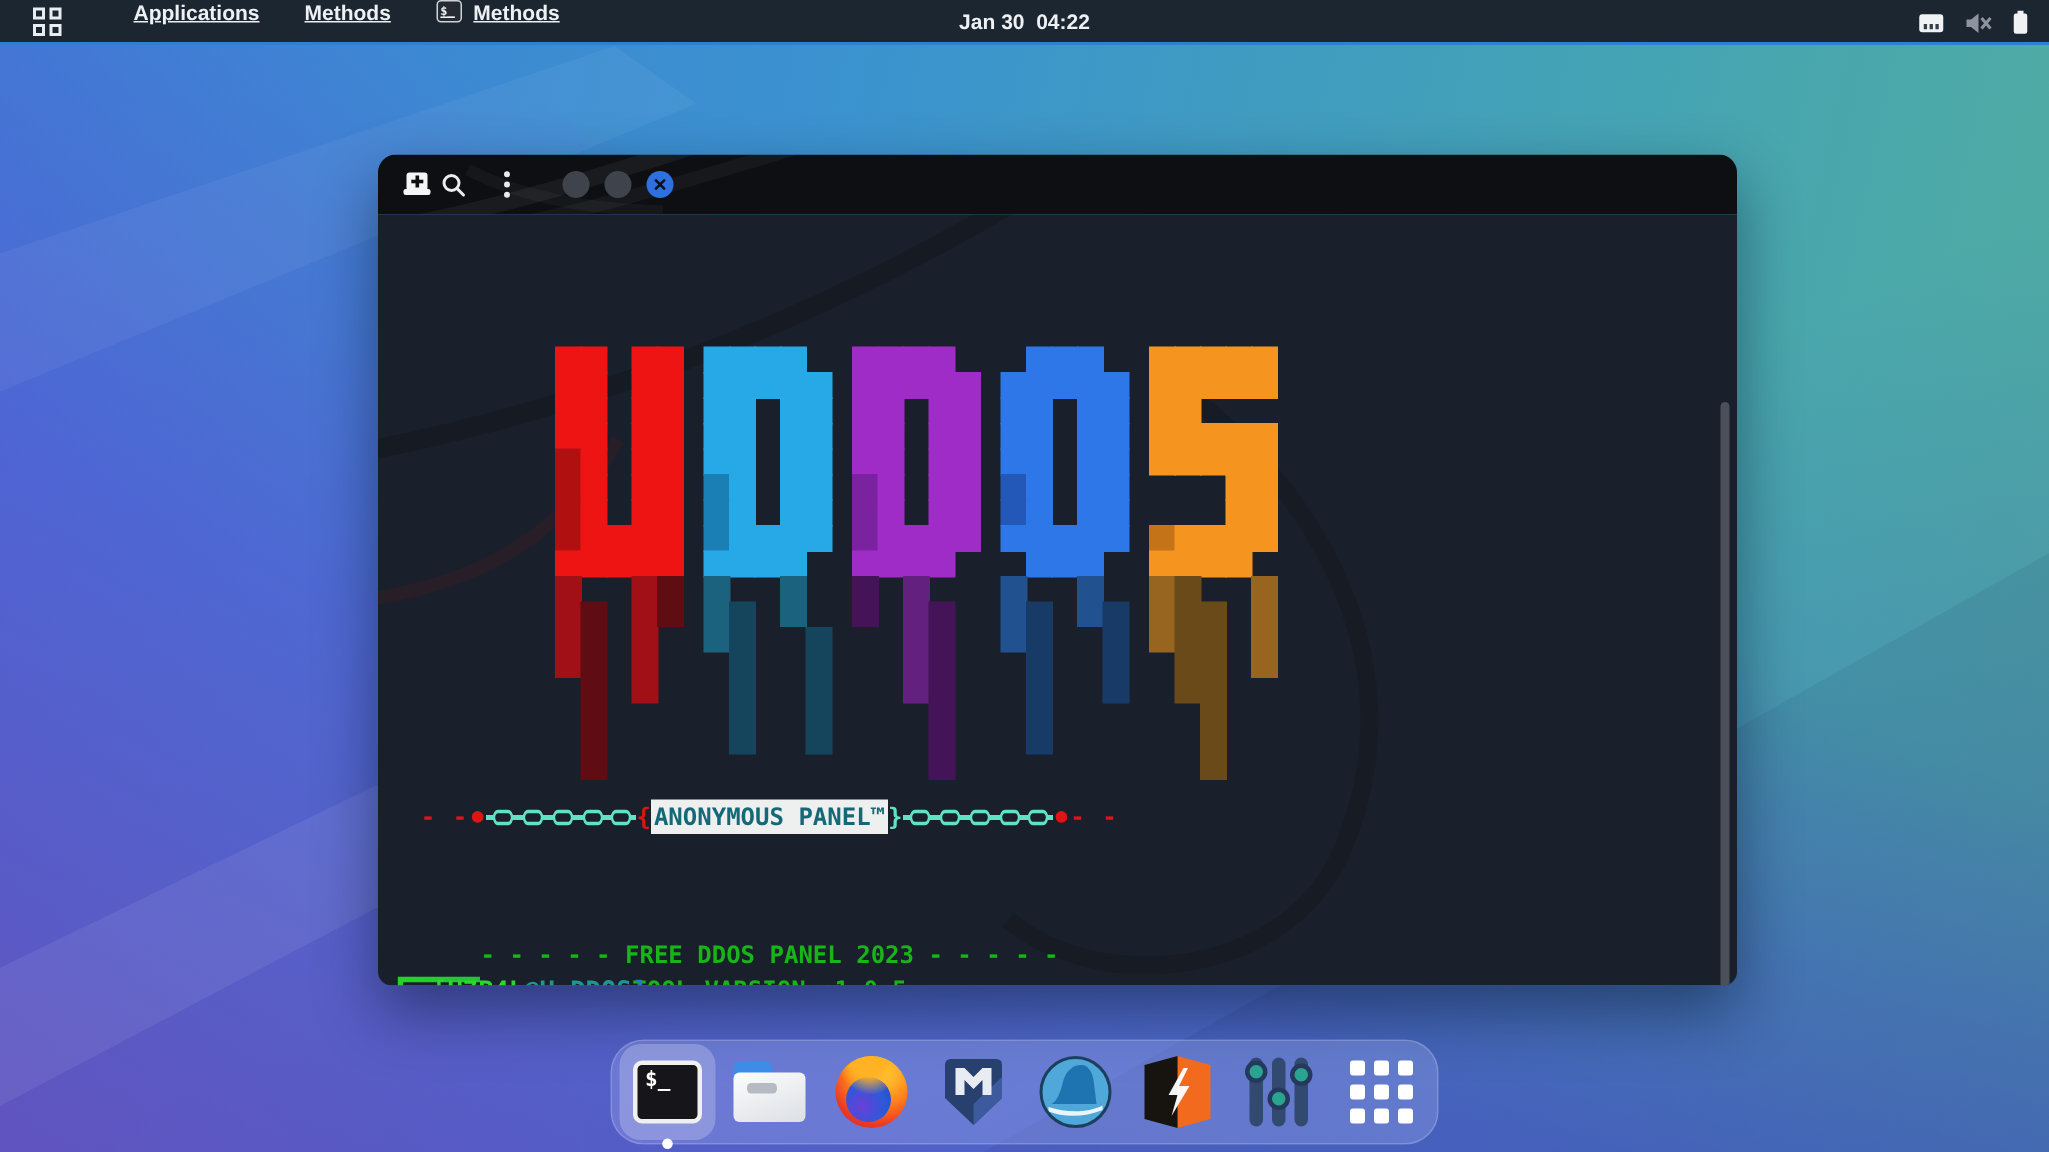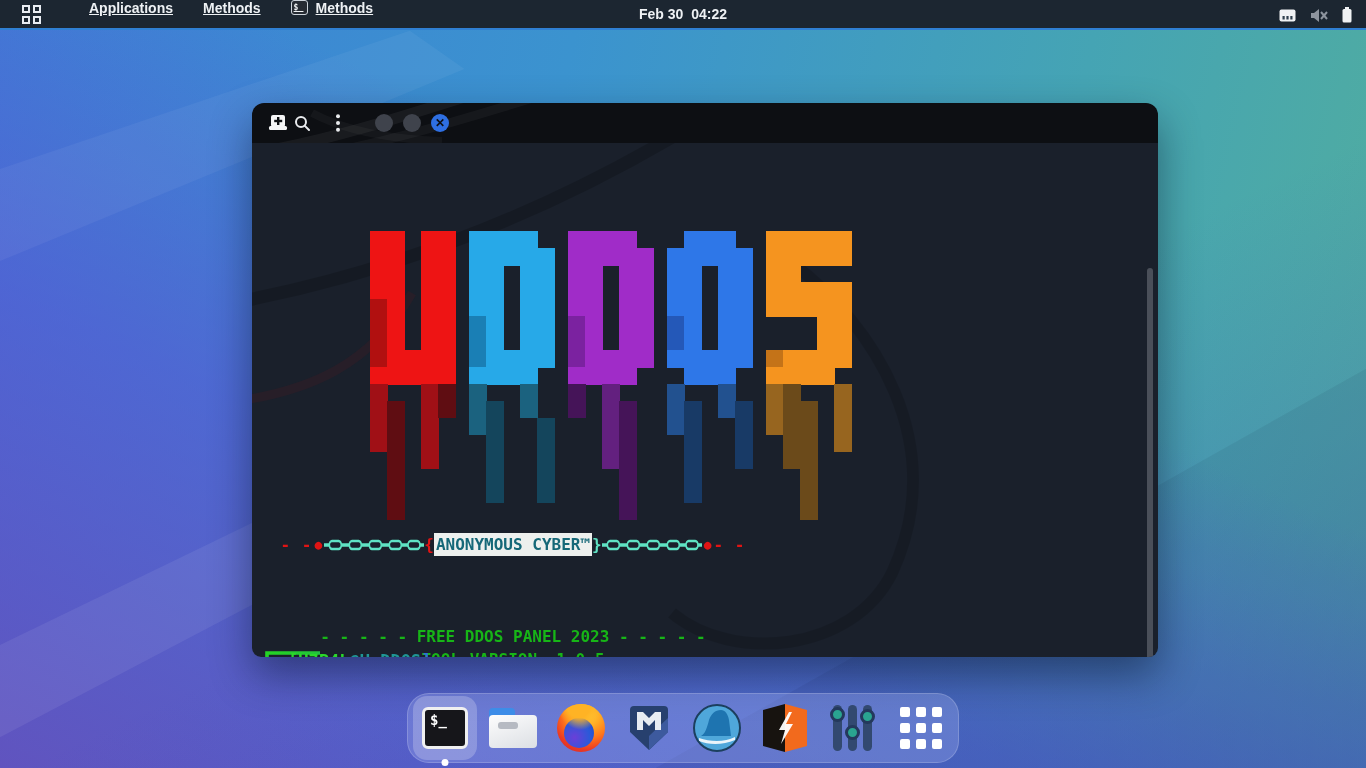--- a/index.html
+++ b/index.html
@@ -148,21 +148,21 @@
         <span>Applications</span>
       </div>
       <div class="menu-item">
         <span>Methods</span>
       </div>
       <div class="menu-item">
         <span class="term-mini">$_</span>
         <span>Methods</span>
       </div>
     </div>
-  <div class="topbar-clock">Feb 30  04:22</div>
+  <div class="topbar-clock">Jan 30  04:22</div>
   <div class="tray">
       <span>
         <svg width="17" height="13" viewBox="0 0 17 13">
           <rect x="0.5" y="0.5" width="16" height="12" rx="2" fill="#f0f2f4"></rect>
           <rect x="3.5" y="7" width="2.2" height="3.5" fill="#30404f"></rect>
           <rect x="7.4" y="7" width="2.2" height="3.5" fill="#30404f"></rect>
           <rect x="11.3" y="7" width="2.2" height="3.5" fill="#30404f"></rect>
         </svg>
       </span>
       <span>
@@ -449,21 +449,21 @@
           <line x1="0" y1="6" x2="150" y2="6" stroke="#5fe3c4" stroke-width="3.4"></line>
           <g fill="#1a202b" stroke="#5fe3c4" stroke-width="2.4">
             <rect x="8" y="2" width="18" height="8" rx="4"></rect>
               <rect x="38" y="2" width="18" height="8" rx="4"></rect>
             <rect x="68" y="2" width="18" height="8" rx="4"></rect>
               <rect x="98" y="2" width="18" height="8" rx="4"></rect>
             <rect x="126" y="2" width="18" height="8" rx="4"></rect>
           </g>
         </svg>
         <span class="brace-red">{</span>
-        <span class="hl-label">ANONYMOUS CYBER™</span>
+        <span class="hl-label">ANONYMOUS PANEL™</span>
         <span class="brace-teal">}</span>
         <svg class="chain" width="100" height="12" viewBox="0 0 150 12" preserveAspectRatio="none">
           <line x1="0" y1="6" x2="150" y2="6" stroke="#5fe3c4" stroke-width="3.4"></line>
           <g fill="#1a202b" stroke="#5fe3c4" stroke-width="2.4">
             <rect x="8" y="2" width="18" height="8" rx="4"></rect>
               <rect x="38" y="2" width="18" height="8" rx="4"></rect>
             <rect x="68" y="2" width="18" height="8" rx="4"></rect>
               <rect x="98" y="2" width="18" height="8" rx="4"></rect>
             <rect x="126" y="2" width="18" height="8" rx="4"></rect>
           </g>

